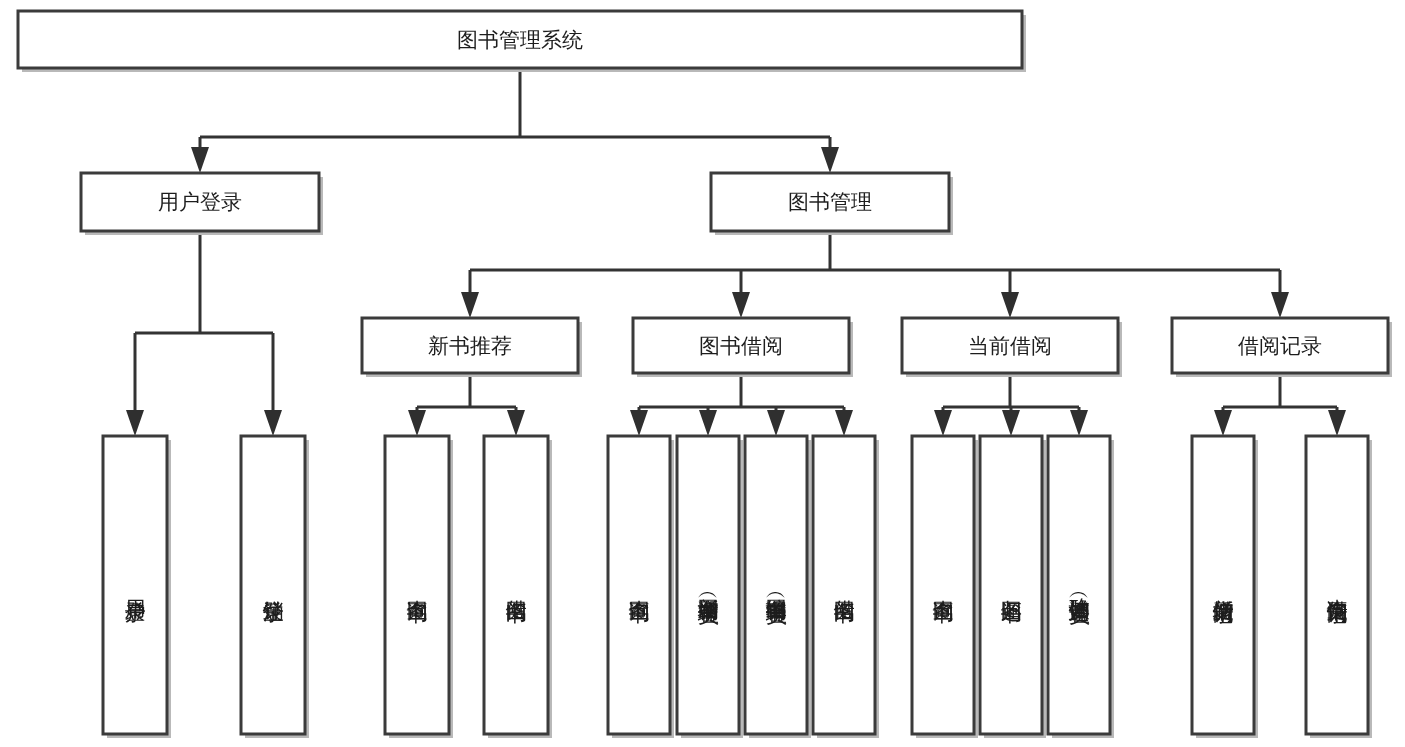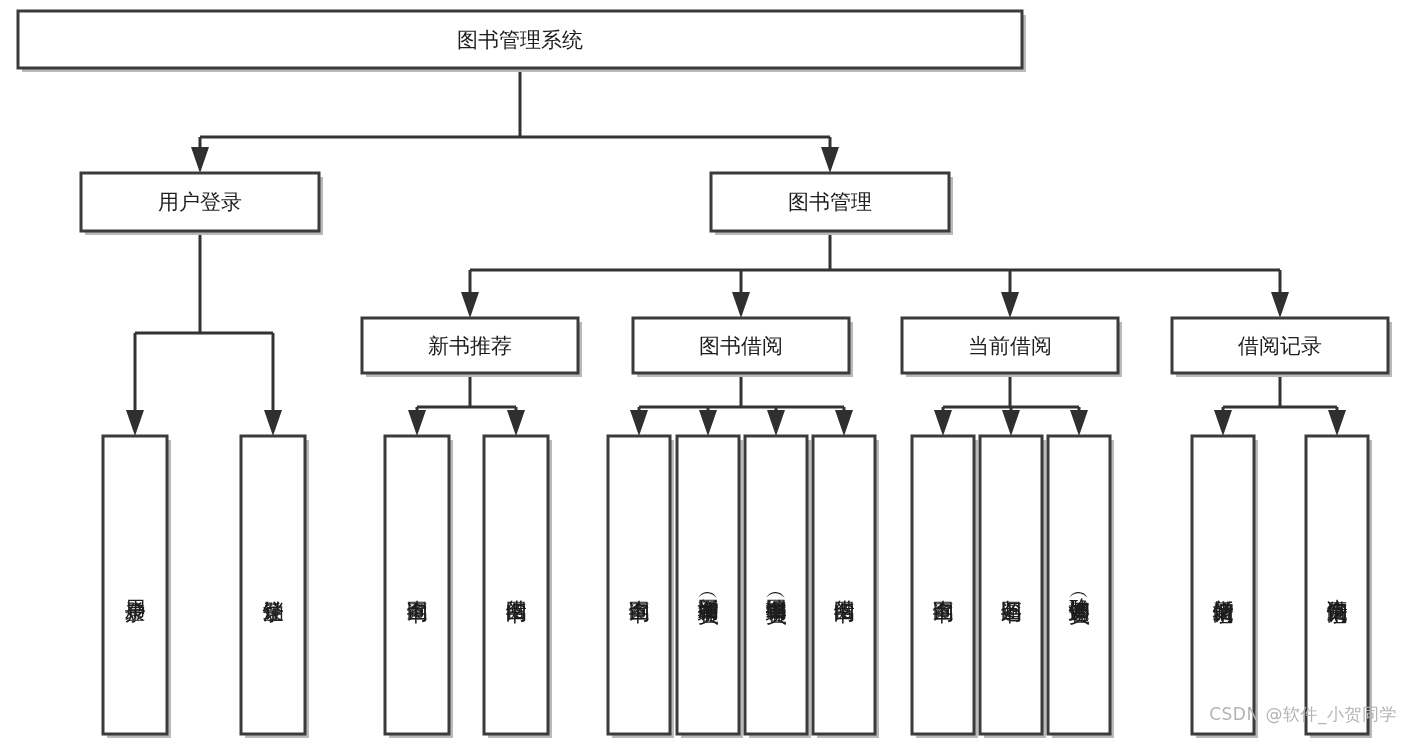--- a/index.html
+++ b/index.html
@@ -228,14 +228,13 @@
       <div class="vlabel-wrap" style="left: 1048px; top: 436px; width: 62px; height: 298px;">
         <div class="vlabel-text">确认归还（管理员）</div>
       </div>
       <div class="vlabel-wrap" style="left: 1192px; top: 436px; width: 62px; height: 298px;">
         <div class="vlabel-text">新增借阅记录</div>
       </div>
       <div class="vlabel-wrap" style="left: 1306px; top: 436px; width: 62px; height: 298px;">
         <div class="vlabel-text">查询借阅记录</div>
       </div>
     </div>
-  <div id="watermark">CSDN @软件_小贺同学</div>
 </div>
 
 </body></html>

